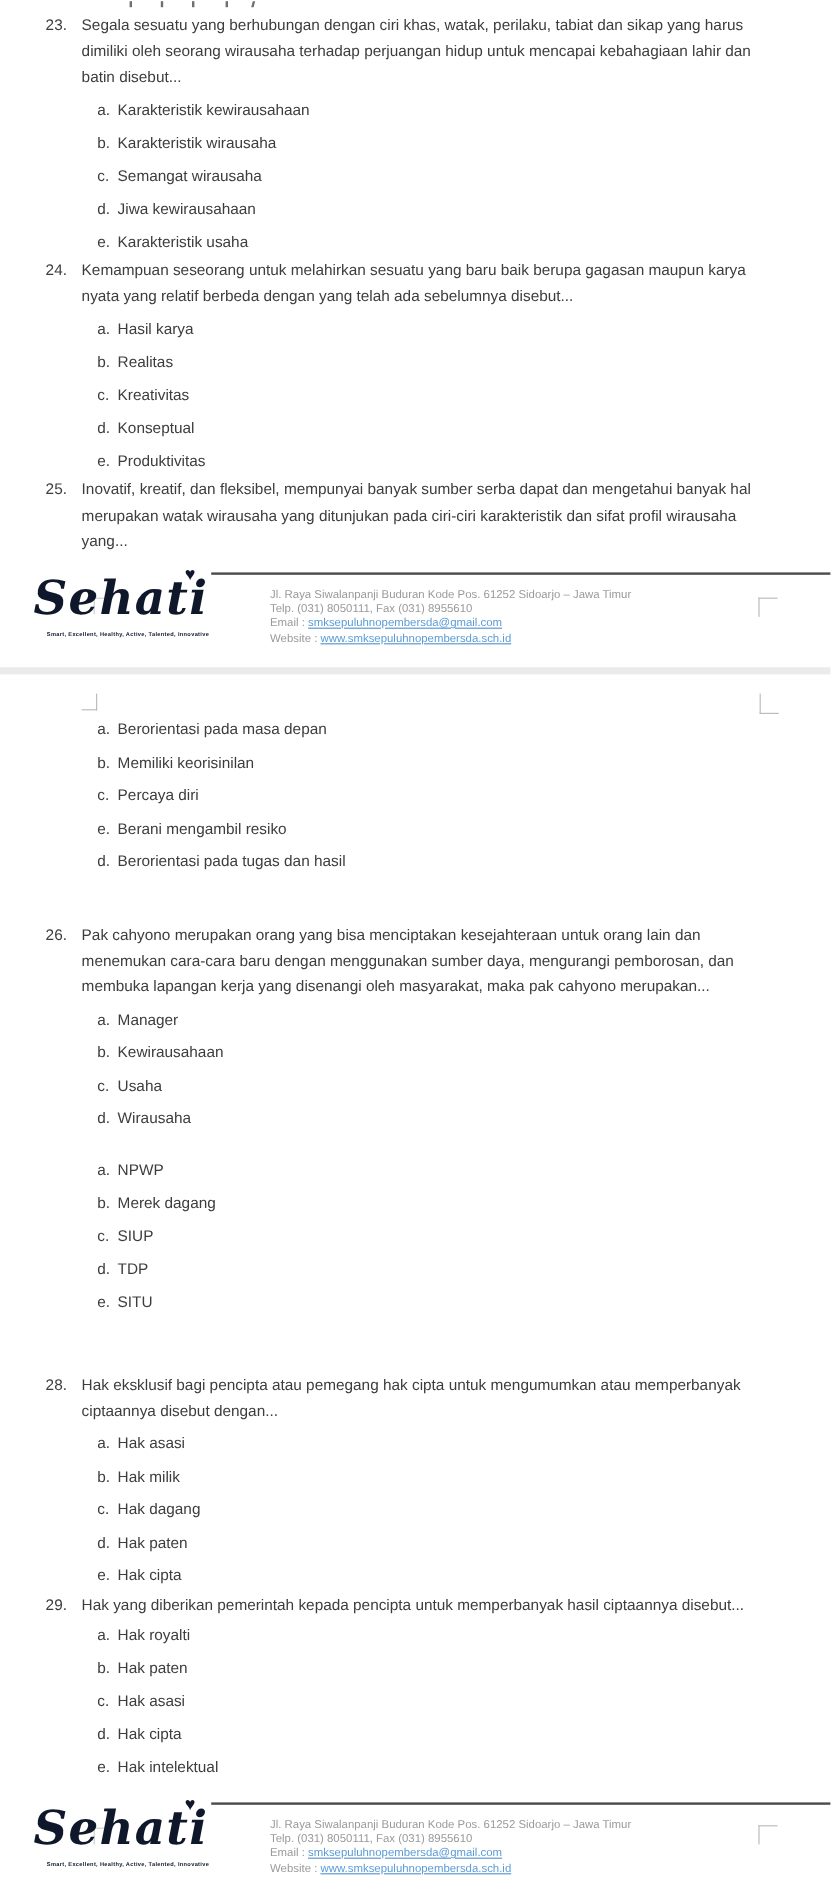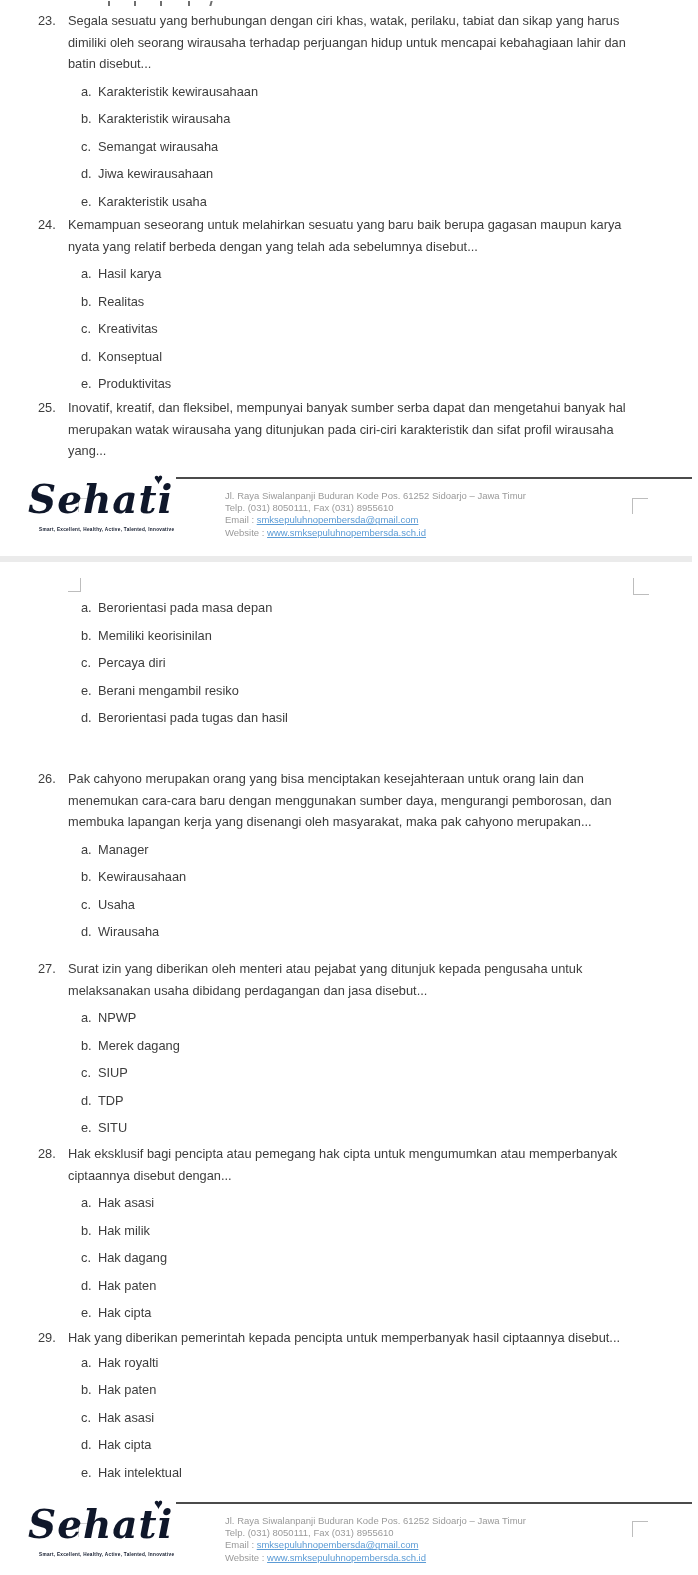--- a/index.html
+++ b/index.html
@@ -189,24 +189,20 @@
   </div>
 
   <div class="opt">
     <span class="opt-letter">d.</span><span>Wirausaha</span>
   </div>
 
 </div>
   </div>
 
   <div class="q" style="top:958px">
-    <div class="stem">
-      <span class="qnum">27.</span>
-      <div class="qtext">Surat izin yang diberikan oleh menteri atau pejabat yang ditunjuk kepada pengusaha untuk melaksanakan usaha dibidang perdagangan dan jasa disebut...</div>
-    </div>
     <div class="opts">
   <div class="opt">
     <span class="opt-letter">a.</span><span>NPWP</span>
   </div>
 
   <div class="opt">
     <span class="opt-letter">b.</span><span>Merek dagang</span>
   </div>
 
   <div class="opt">

